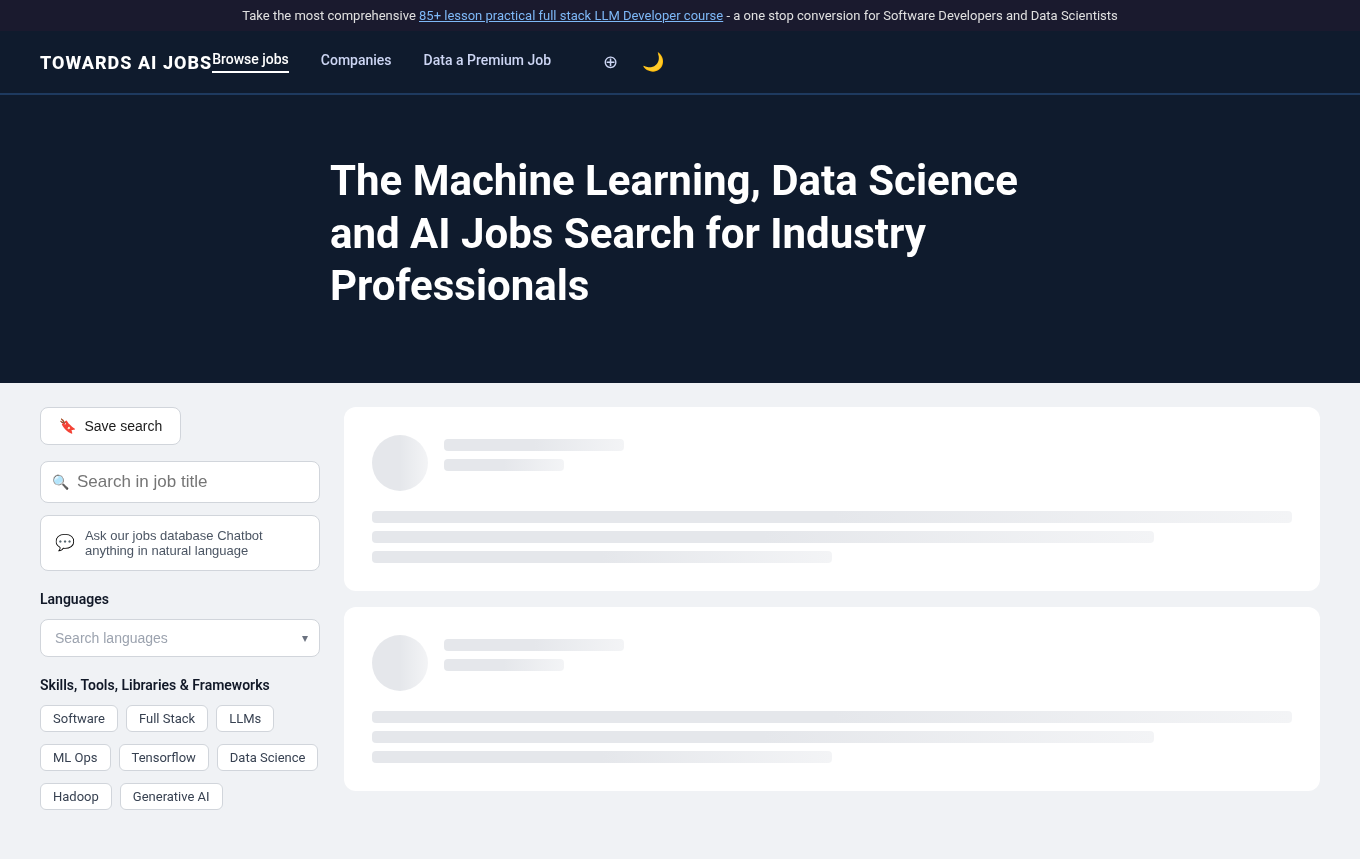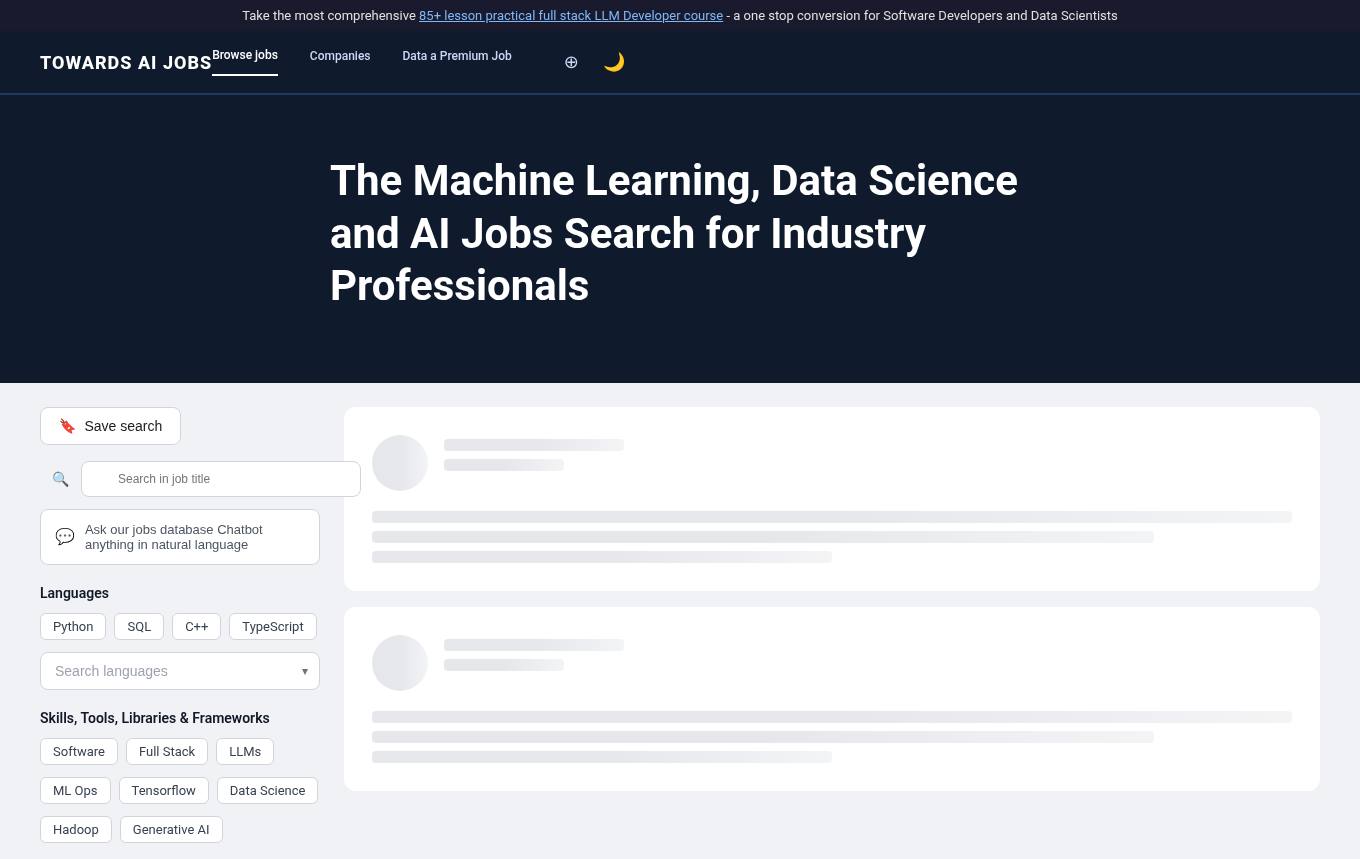--- a/index.html
+++ b/index.html
@@ -27,24 +27,24 @@
     .logo {
       color: white;
       font-size: 18px;
       font-weight: 800;
       letter-spacing: 1px;
       text-transform: uppercase;
     }
     .nav { display: flex; align-items: center; gap: 32px; }
     .nav-item {
       color: #cdd6f4;
-      font-size: 12px;
+      font-size: 14px;
       font-weight: 500;
       cursor: pointer;
-      padding-bottom: 12px;
+      padding-bottom: 4px;
       text-decoration: none;
     }
     .nav-item.active {
       color: white;
       border-bottom: 2px solid white;
     }
     .nav-icons { display: flex; align-items: center; gap: 16px; margin-left: 16px; }
     .nav-icon-btn {
       background: none;
       border: none;
@@ -109,25 +109,24 @@
       top: 50%;
       transform: translateY(-50%);
       color: #9ca3af;
       font-size: 14px;
     }
     .search-input {
       width: 100%;
       padding: 10px 10px 10px 36px;
       border: 1px solid #d1d5db;
       border-radius: 8px;
-      font-size: 12px;
+      font-size: 17px;
       color: #6b7280;
       background: white;
       outline: none;
-      margin-left: 41px;
     }
 
     .chatbot-btn {
       width: 100%;
       display: flex;
       align-items: center;
       gap: 10px;
       background: white;
       border: 1px solid #d1d5db;
       border-radius: 8px;
@@ -270,26 +269,20 @@
     <button class="chatbot-btn">
       <span class="chatbot-icon">💬</span>
       <span>
         <span>Ask our jobs database Chatbot</span><br>
         <span>anything in natural language</span>
       </span>
     </button>
 
     <div class="section-label">Languages</div>
 
-    <div class="tags-row">
-      <span class="tag">Python</span>
-      <span class="tag">SQL</span>
-      <span class="tag">C++</span>
-      <span class="tag">TypeScript</span>
-    </div>
 
     <div class="dropdown-wrapper">
       <select class="dropdown-select">
         <option value="Search languages">Search languages</option>
       </select>
       <span class="dropdown-arrow">▾</span>
     </div>
 
     <div class="section-label">Skills, Tools, Libraries &amp; Frameworks</div>
 

